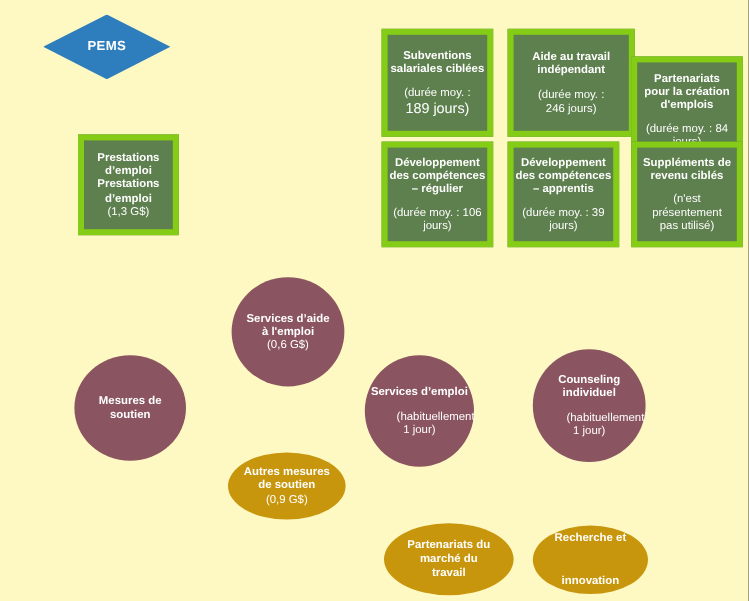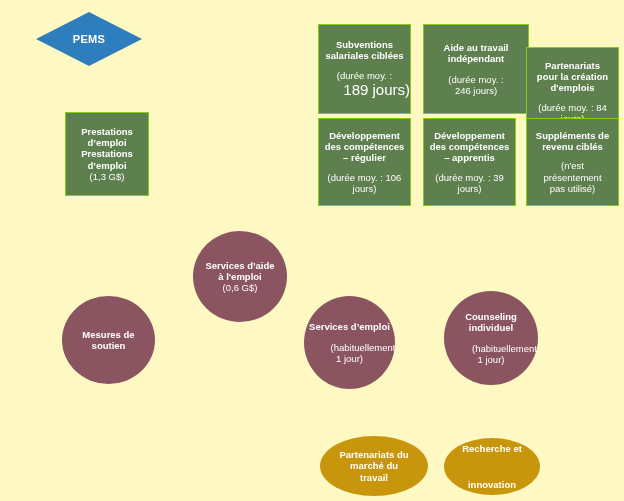--- a/index.html
+++ b/index.html
@@ -40,21 +40,21 @@
   }
   .diamond .t {
     font-weight: bold;
     font-size: 11px;
     letter-spacing: .3px;
   }
 
   
   .greenbox {
     background: #5E7F4E;
-    border: 1px solid #84cc16;
+    border: 5px solid #84cc16;
   }
   .greenbox .head {
     font-weight: bold;
     font-size: 9.5px;
   }
   .greenbox .sub {
     font-weight: normal;
     font-size: 9.5px;
     margin-top: 9px;
   }
@@ -108,21 +108,21 @@
     <span class="t head">d’emploi</span>
     <span class="t head">Prestations</span>
     <span class="t head">d’emploi</span>
     <span class="t plain" style="font-size:9.5px;">(1,3 G$)</span>
   </div>
 
   <div class="shape greenbox" style="left:318px; top:24px; width:93px; height:90px;">
     <span class="t head">Subventions</span>
     <span class="t head">salariales ciblées</span>
     <span class="t sub">(durée moy. :</span>
-    <span class="t" style="font-size:15px;text-align:right;">189 jours)</span>
+    <span class="t" style="font-size:12px;">189 jours)</span>
   </div>
 
   <div class="shape greenbox" style="left:423px; top:24px; width:106px; height:90px;">
     <span class="t head">Aide au travail</span>
     <span class="t head">indépendant</span>
     <span class="t sub">(durée moy. :</span>
     <span class="t" style="font-size:9.5px;">246 jours)</span>
   </div>
 
   <div class="shape greenbox tight" style="left:526px; top:24px; width:93px; height:90px;margin-top:23px;">
@@ -174,20 +174,25 @@
     <span class="t plain">1 jour)</span>
   </div>
 
   <div class="shape maroon" style="left:444px; top:291px; width:94px; height:94px;">
     <span class="t head">Counseling</span>
     <span class="t head">individuel</span>
     <span class="t sub">(habituellement</span>
     <span class="t plain">1 jour)</span>
   </div>
 
+  <div class="shape gold" style="left:190px; top:377px; width:98px; height:56px;">
+    <span class="t head">Autres mesures</span>
+    <span class="t head">de soutien</span>
+    <span class="t plain">(0,9 G$)</span>
+  </div>
 
   <div class="shape gold" style="left:320px; top:436px; width:108px; height:60px;">
     <span class="t head">Partenariats du</span>
     <span class="t head">marché du</span>
     <span class="t head">travail</span>
   </div>
 
   <div class="shape gold" style="left:444px; top:438px; width:96px; height:57px;gap:25px;">
     <span class="t head">Recherche et</span>
     <span class="t head">innovation</span>

